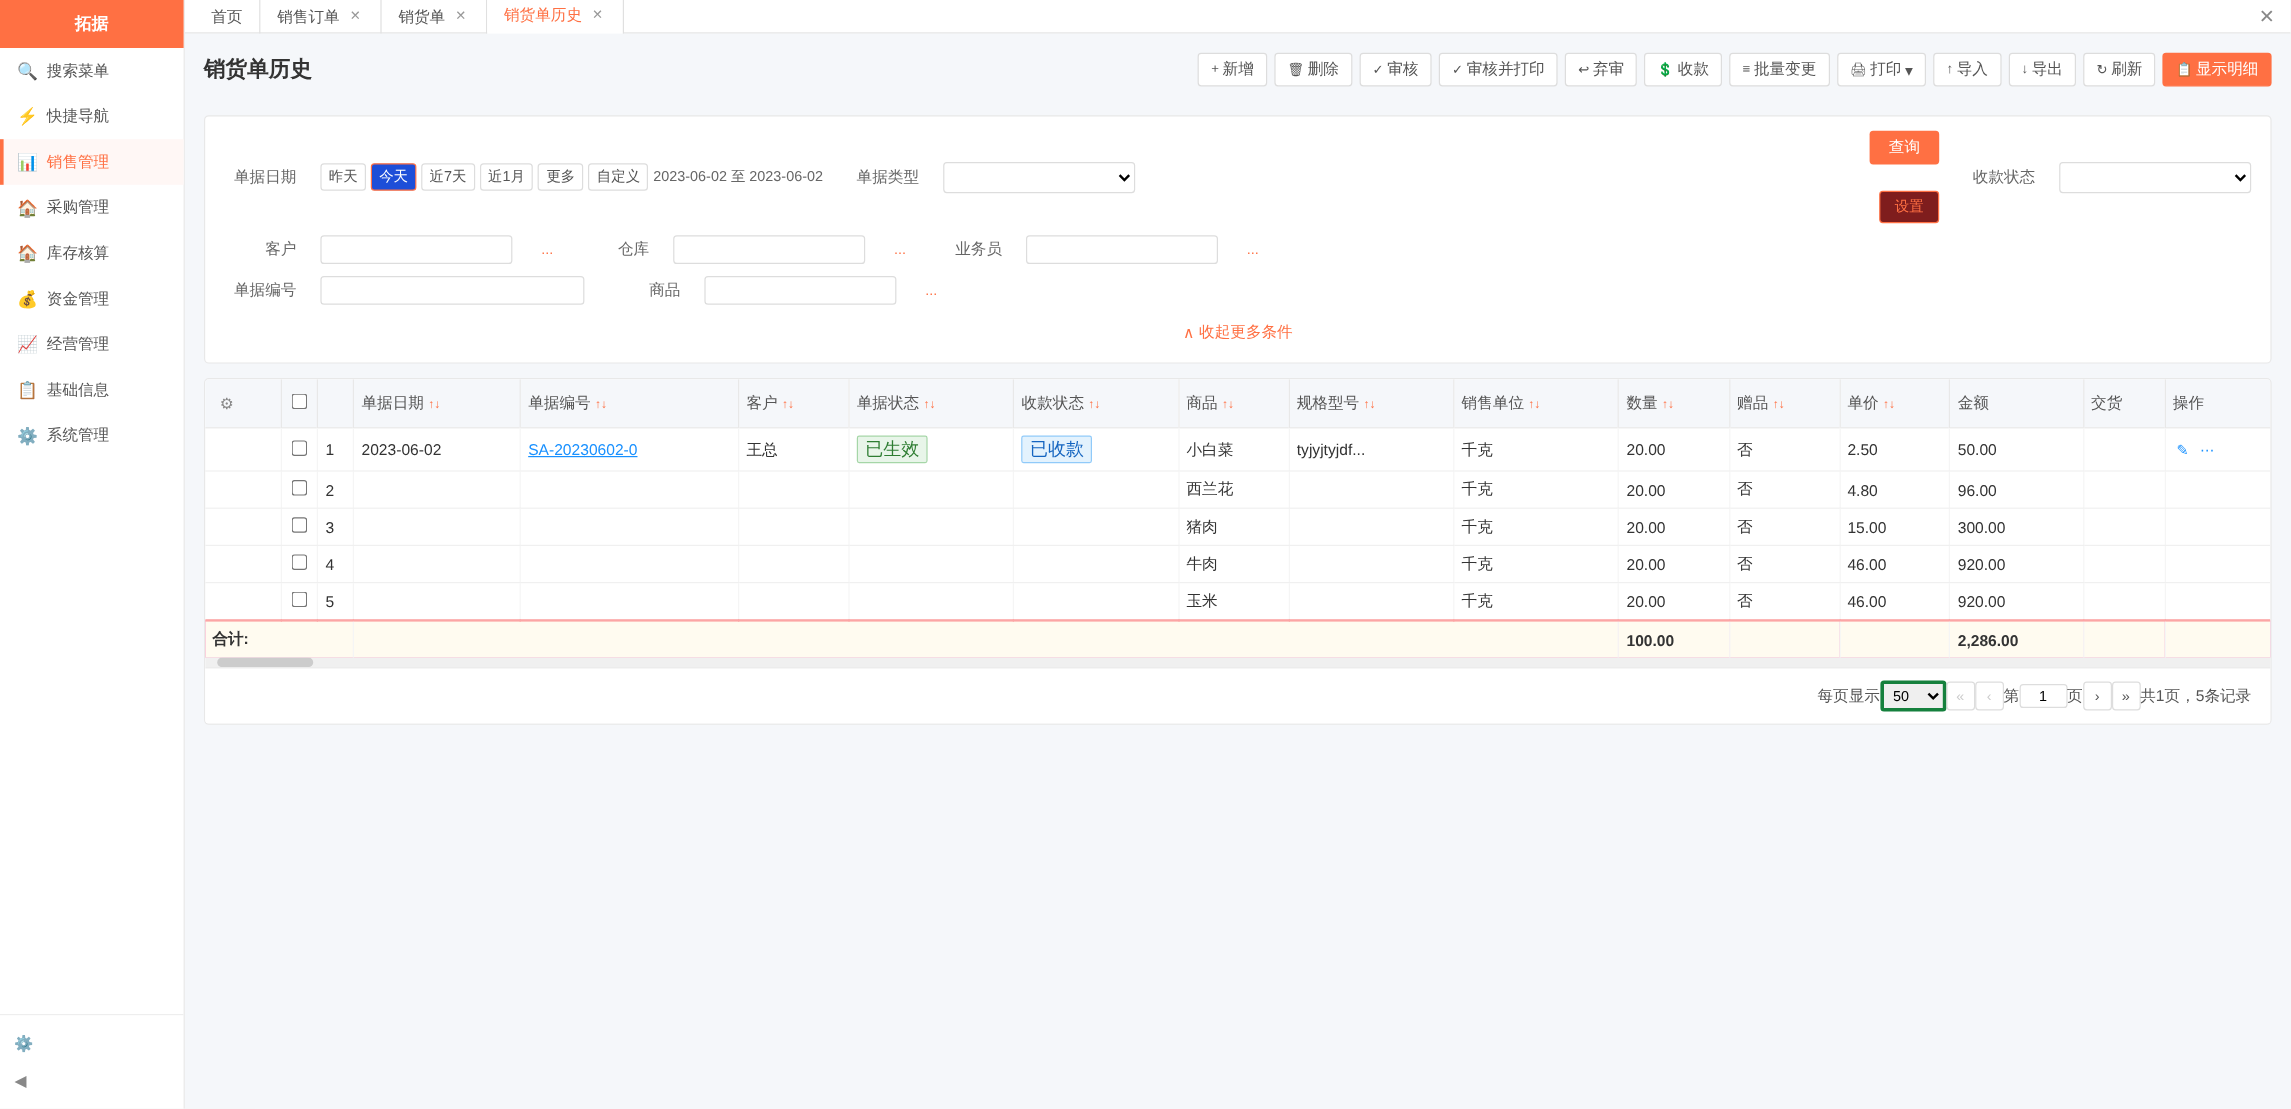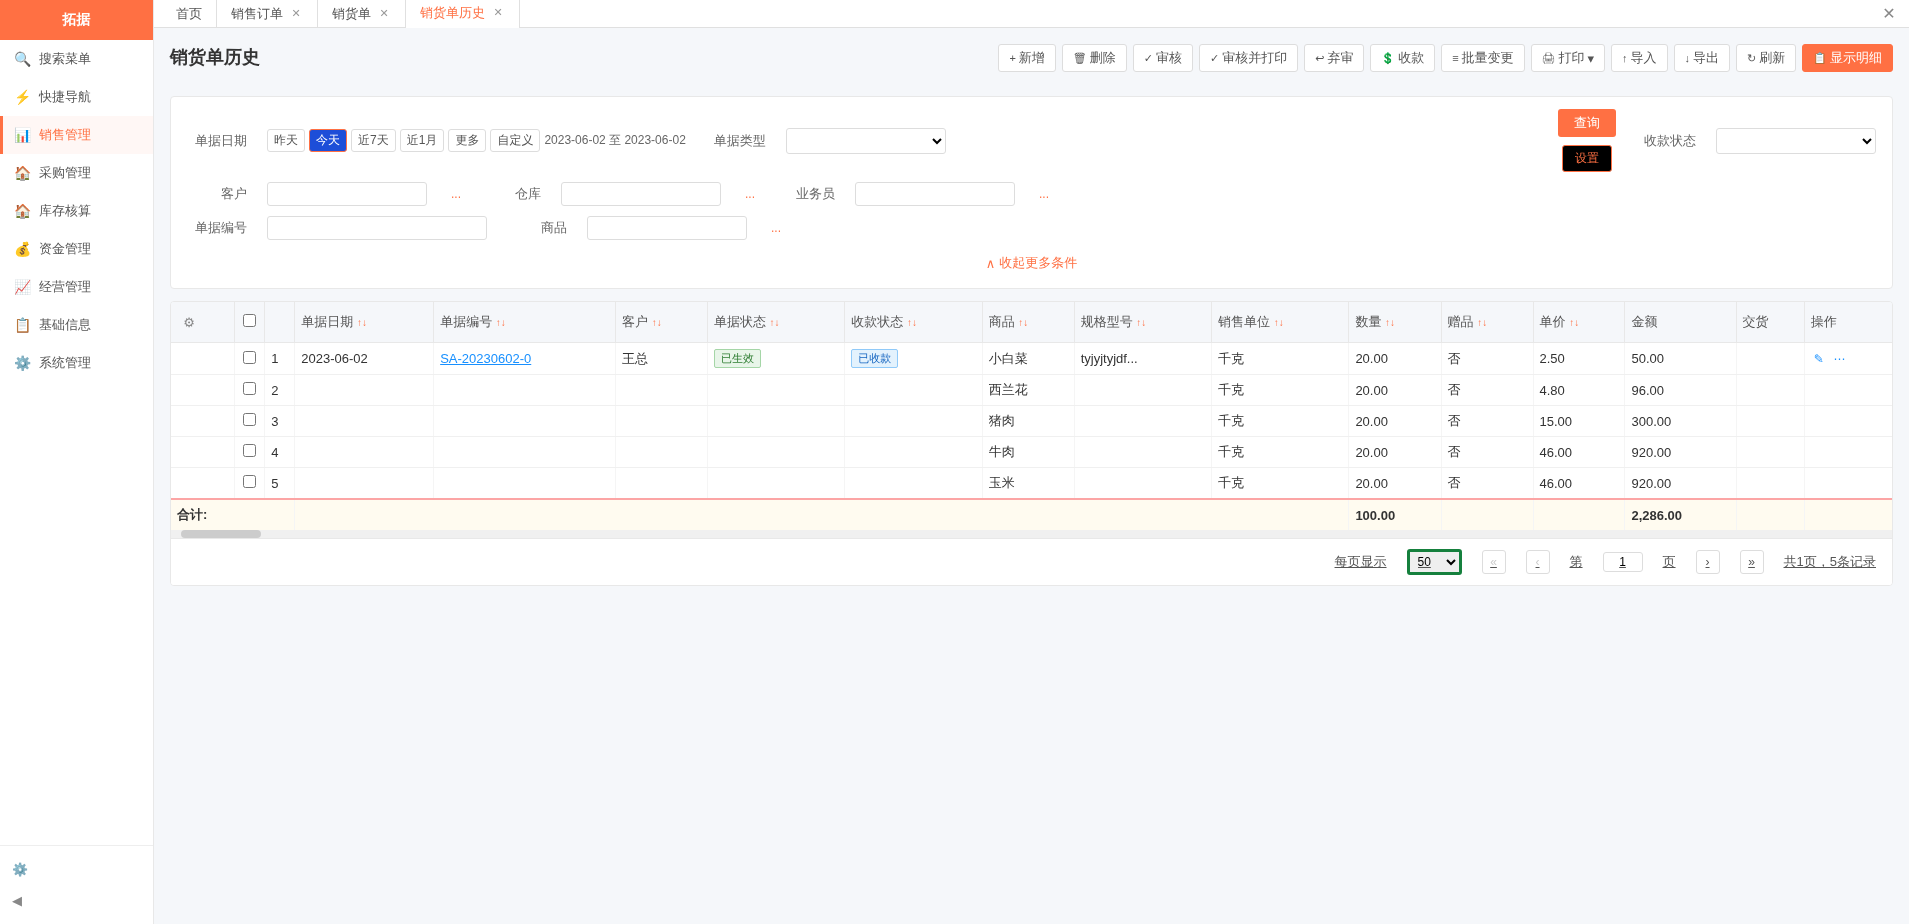--- a/index.html
+++ b/index.html
@@ -221,33 +221,33 @@
     .query-btn {
       background: #ff7043;
       color: #fff;
       border: none;
       border-radius: 3px;
       padding: 5px 16px;
       cursor: pointer;
       font-size: 13px;
     }
     .setup-btn {
-      background: #000000;
+      background: #7f1d1d;
       color: #ff7043;
       border: 1px solid #ff7043;
       border-radius: 3px;
       padding: 4px 12px;
       cursor: pointer;
       font-size: 12px;
     }
     .filter-action-col {
       display: flex;
       flex-direction: column;
-      gap: 8px;
-      align-items: center;
+      gap: 22px;
+      align-items: flex-end;
       margin-left: auto;
     }
 
     
     .table-container {
       background: #fff;
       border: 1px solid #e8e8e8;
       border-radius: 4px;
       overflow: auto;
     }
@@ -275,21 +275,21 @@
       padding: 6px 6px;
       color: #333;
       border-bottom: 1px solid #f0f0f0;
       border-right: 1px solid #f5f5f5;
     }
     td:last-child { border-right: none; }
     .badge {
       display: inline-block;
       padding: 1px 6px;
       border-radius: 2px;
-      font-size: 11px;
+      font-size: 15px;
       font-family: Liberation Serif, serif;
     }
     .badge-green { background: #e8f5e9; color: #2e7d32; border: 1px solid #a5d6a7; }
     .badge-blue { background: #e3f2fd; color: #1565c0; border: 1px solid #90caf9; }
     .link-text { color: #1890ff; cursor: pointer; text-decoration: underline; }
     .settings-gear {
       width: 24px; height: 24px;
       display: flex; align-items: center; justify-content: center;
       cursor: pointer; color: #888;
     }
@@ -312,26 +312,25 @@
       color: #333;
       border-bottom: none;
     }
 
     
     .pagination {
       display: flex;
       align-items: center;
       justify-content: flex-end;
       padding: 10px 16px;
-      gap: 20px;
+      gap: 0;
       background: #fff;
       border-top: 1px solid #e8e8e8;
       font-size: 12px;
       color: #555;
-      text-decoration: underline;
     }
     .page-btn {
       width: 24px; height: 24px;
       display: flex; align-items: center; justify-content: center;
       border: 1px solid #ddd;
       border-radius: 3px;
       cursor: pointer;
       color: #555;
       font-size: 12px;
     }

